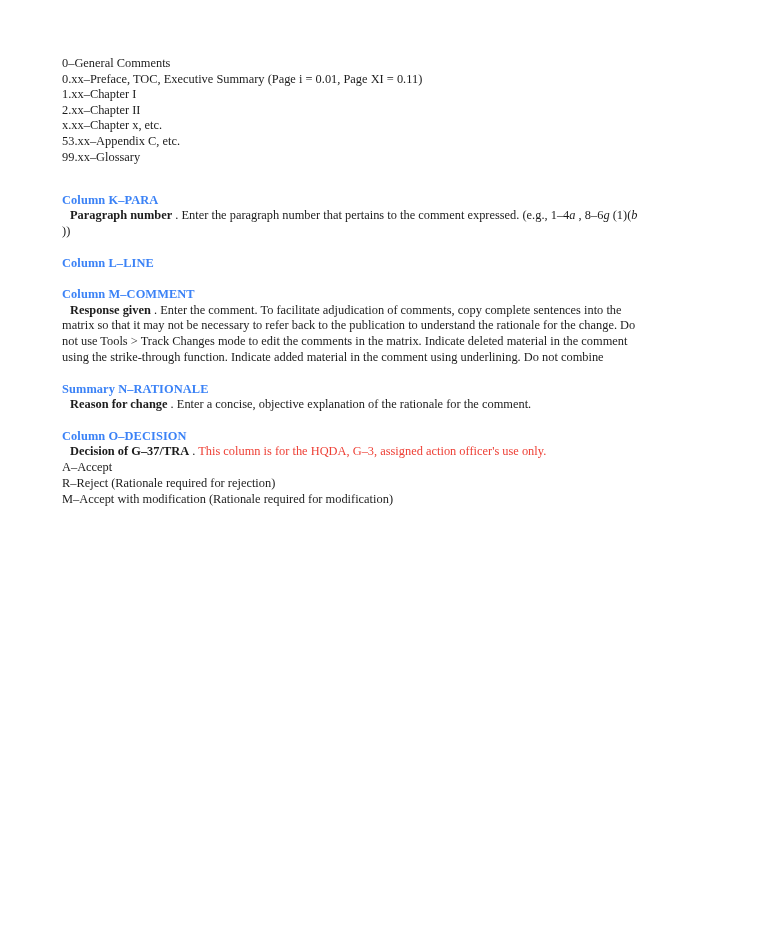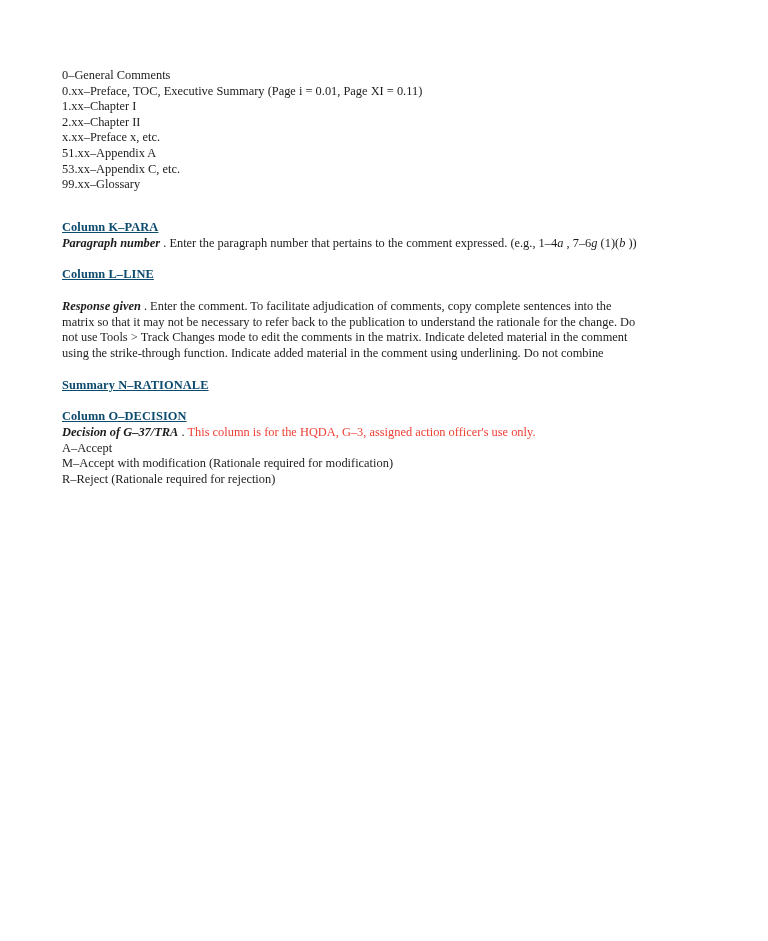--- a/index.html
+++ b/index.html
@@ -20,46 +20,45 @@
     left: 0;
     top: 0;
     width: 768px;
     height: 941px;
     background: #ffffff;
     overflow: hidden;
   }
   .content {
     position: absolute;
     left: 62px;
-    top: 68px;
+    top: 56px;
     width: 600px;
   }
   .line {
     font-size: 12.4px;
     line-height: 15.6px;
     white-space: pre-wrap;
     color: #1c1c1c;
   }
   .gap {
     height: 15.6px;
   }
   .gap-sm {
     height: 12px;
   }
   .hdr {
     font-weight: bold;
     font-size: 12.4px;
     line-height: 15.6px;
-    color: #0c4a6e;
+    color: #3b82f6;
     letter-spacing: 0.1px;
-    text-decoration: underline;
   }
   .bi {
     font-weight: bold;
-    font-style: italic;
+    margin-left: 8px;
   }
   .it {
     font-style: italic;
   }
   .red {
     color: #ee4036;
     text-align: right;
   }
   .para {
     font-size: 12.4px;
@@ -75,56 +74,57 @@
 <body>
 
 <div class="page">
   <div class="content">
 
     <div>
       <div class="line">0–General Comments</div>
       <div class="line">0.xx–Preface, TOC, Executive Summary (Page i = 0.01, Page XI = 0.11)</div>
       <div class="line">1.xx–Chapter I</div>
       <div class="line">2.xx–Chapter II</div>
-      <div class="line">x.xx–Preface x, etc.</div>
-      <div class="line">51.xx–Appendix A</div>
+      <div class="line">x.xx–Chapter x, etc.</div>
       <div class="line">53.xx–Appendix C, etc.</div>
       <div class="line">99.xx–Glossary</div>
     </div>
 
     <div class="gap"></div>
     <div class="gap-sm"></div>
 
     <div>
       <div class="hdr">Column K–PARA</div>
-      <div class="para wide"><span class="bi">Paragraph number</span><span> . Enter the paragraph number that pertains to the comment expressed. (e.g., 1–4</span><span class="it">a</span><span> , 7–6</span><span class="it">g</span><span> (1)(</span><span class="it">b</span><span> ))</span></div>
+      <div class="para wide"><span class="bi">Paragraph number</span><span> . Enter the paragraph number that pertains to the comment expressed. (e.g., 1–4</span><span class="it">a</span><span> , 8–6</span><span class="it">g</span><span> (1)(</span><span class="it">b</span><span> ))</span></div>
     </div>
 
     <div class="gap"></div>
 
     <div>
       <div class="hdr">Column L–LINE</div>
     </div>
 
     <div class="gap"></div>
 
     <div>
+      <div class="hdr">Column M–COMMENT</div>
       <div class="para wide"><span class="bi">Response given</span><span> . Enter the comment. To facilitate adjudication of comments, copy complete sentences into the matrix so that it may not be necessary to refer back to the publication to understand the rationale for the change. Do not use Tools &gt; Track Changes mode to edit the comments in the matrix. Indicate deleted material in the comment using the strike-through function. Indicate added material in the comment using underlining. Do not combine</span></div>
     </div>
 
     <div class="gap"></div>
 
     <div>
       <div class="hdr">Summary N–RATIONALE</div>
+      <div class="para wide"><span class="bi">Reason for change</span><span> . Enter a concise, objective explanation of the rationale for the comment.</span></div>
     </div>
 
     <div class="gap"></div>
 
     <div>
       <div class="hdr">Column O–DECISION</div>
       <div class="para wide"><span class="bi">Decision of G–37/TRA</span><span> . </span><span class="red">This column is for the HQDA, G–3, assigned action officer's use only.</span></div>
       <div class="line">A–Accept</div>
+      <div class="line">R–Reject (Rationale required for rejection)</div>
       <div class="line">M–Accept with modification (Rationale required for modification)</div>
-      <div class="line">R–Reject (Rationale required for rejection)</div>
     </div>
 
   </div>
 </div>
 
 </body></html>

